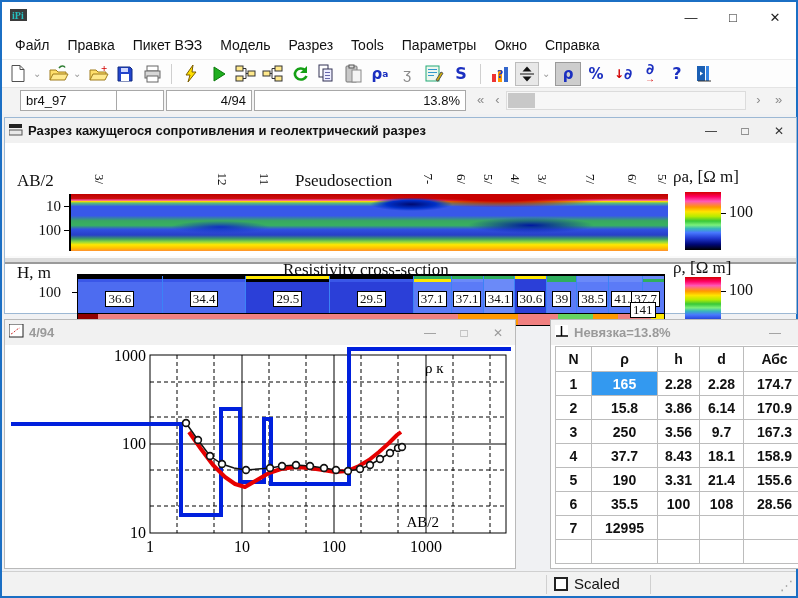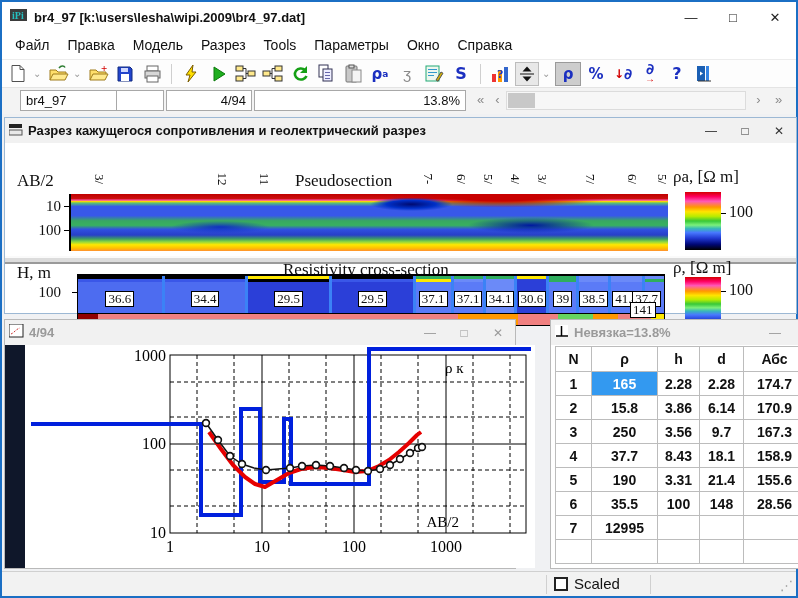--- a/index.html
+++ b/index.html
@@ -69,32 +69,32 @@
   .stn { position:absolute; top:2px; width:22px; height:14px; line-height:14px; text-align:center;
          font-size:13px; font-family:"Liberation Serif",serif; transform:rotate(90deg); }
   .cbar { position:absolute; width:36px;
           background:linear-gradient(180deg,#d40000 0%,#ff0060 8%,#ff58b8 16%,#ff9800 26%,
             #ffe400 34%,#b8ec00 42%,#38c838 50%,#7cf07c 57%,#38b8b8 63%,#4878ff 70%,
             #2038d0 80%,#000878 90%,#000 100%); }
   .splitter { position:absolute; left:0px; top:113px; width:791px; height:8px; background:#dcdcdc;
               border-top:2px solid #fafafa; border-bottom:2px solid #9a9a9a; }
   .xsec { position:absolute; left:72px; top:131px; width:588px; height:52px;
           border:1px solid #000; border-top:2px solid #000; display:flex; }
-  .xcol { position:relative; height:40px; border-left:3px solid #3b82f6; }
+  .xcol { position:relative; height:40px; border-left:1px solid #3b82f6; }
   .xcol:first-child { border-left:none; }
   .xband { height:6px; }
   .xmain { height:34px; display:flex; align-items:center; justify-content:center; }
   .xlab { background:#fff; border:1px solid #000; font-family:"Liberation Serif",serif;
           font-size:13px; line-height:14px; padding:0 2px; }
   .xbottom { position:absolute; left:0; bottom:0; height:12px; width:586px; display:flex;
              border-top:1px solid #000; }
   .xtick { position:absolute; width:2px; height:6px; background:#000; top:185px; }
   
   .cwin { left:2px; top:317px; width:512px; height:250px; }
-  .cwcontent { position:relative; width:100%; height:223px; background:#fff;margin-left:20px; }
+  .cwcontent { position:relative; width:100%; height:223px; background:#fff; }
   
   .twin { left:548px; top:317px; width:277px; height:250px; }
   .twcontent { position:relative; width:100%; height:223px; background:#fff; padding:1px 0 0 4px; }
   table.model { border-collapse:collapse; font-size:14px; font-weight:bold; }
   table.model td,table.model th { border:1px solid #bcbcbc; text-align:center; height:24px; padding:0; }
   table.model th { height:25px; font-weight:bold; }
   .c0{width:36px}.c1{width:66px}.c2{width:42px}.c3{width:44px}.c4{width:62px}
   td.sel { background:#3399f0; color:#fff; }
   .tscroll { position:absolute; right:2px; top:2px; width:12px; height:216px; border-left:1px solid #d8d8d8; background:#fafafa; }
   
@@ -112,31 +112,31 @@
 
 <div class="app">
 
   <div class="titlebar">
     <span class="appicon">
       <svg width="18" height="16">
           <rect x="0" y="2" width="17" height="12" fill="#3b3b3b"></rect>
       <text x="2" y="12" font-size="10" font-weight="bold" fill="#25c0c0" font-family="Liberation Sans">iPi</text>
         </svg>
     </span>
-    <span class="ttl">br4_97 [k:\users\lesha\wipi.2009\br4_97.dat]</span>
     <span class="wbtns">
       <span class="wbtn">—</span>
       <span class="wbtn">□</span>
       <span class="wbtn">✕</span>
     </span>
   </div>
 
   <div class="menubar">
     <span class="menuitem">Файл</span>
     <span class="menuitem">Правка</span>
+    <span class="menuitem">Пикет ВЭЗ</span>
     <span class="menuitem">Модель</span>
     <span class="menuitem">Разрез</span>
     <span class="menuitem">Tools</span>
     <span class="menuitem">Параметры</span>
     <span class="menuitem">Окно</span>
     <span class="menuitem">Справка</span>
   </div>
 
   <div class="toolbar">
     <span class="tbtn">
@@ -588,21 +588,21 @@
           <td>5</td>
           <td>190</td>
           <td>3.31</td>
           <td>21.4</td>
           <td>155.6</td>
         </tr>
         <tr>
           <td>6</td>
           <td>35.5</td>
           <td>100</td>
-          <td>148</td>
+          <td>108</td>
           <td>28.56</td>
         </tr>
         <tr>
           <td>7</td>
           <td>12995</td>
           <td></td>
           <td></td>
           <td></td>
         </tr>
         <tr>

